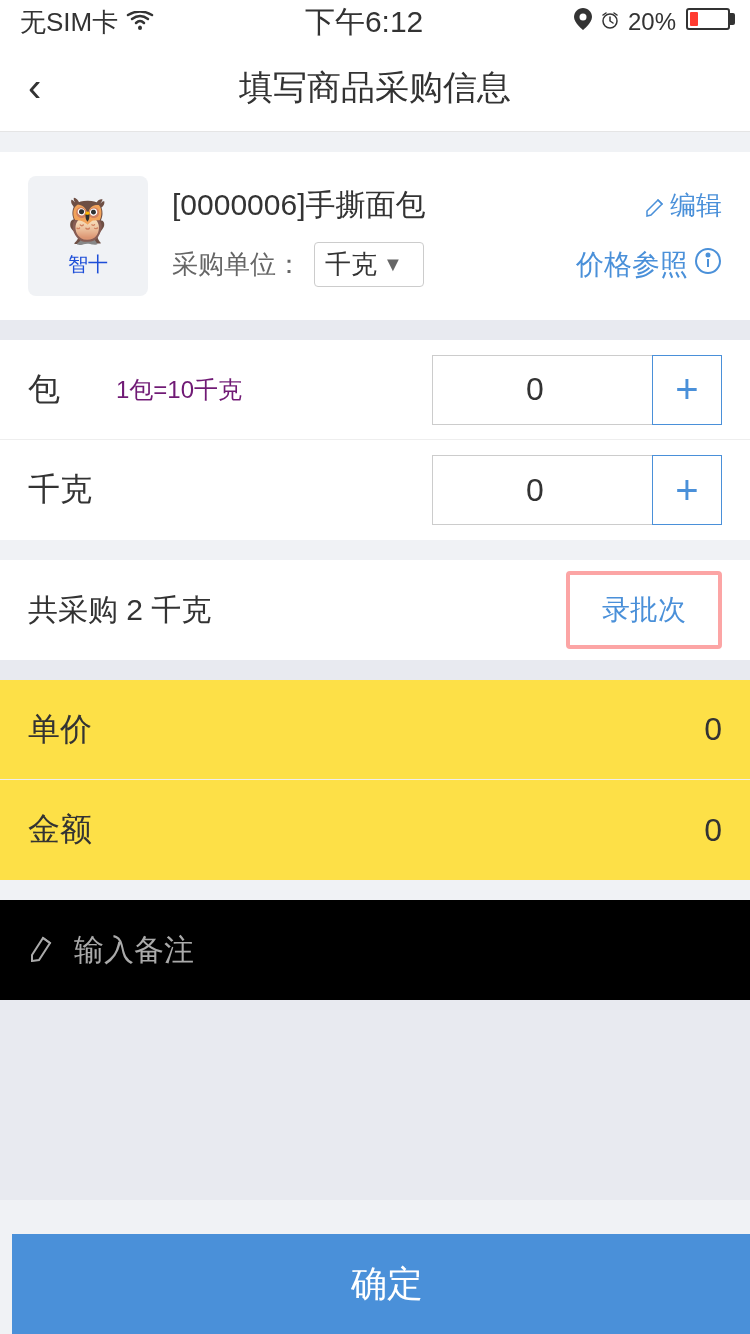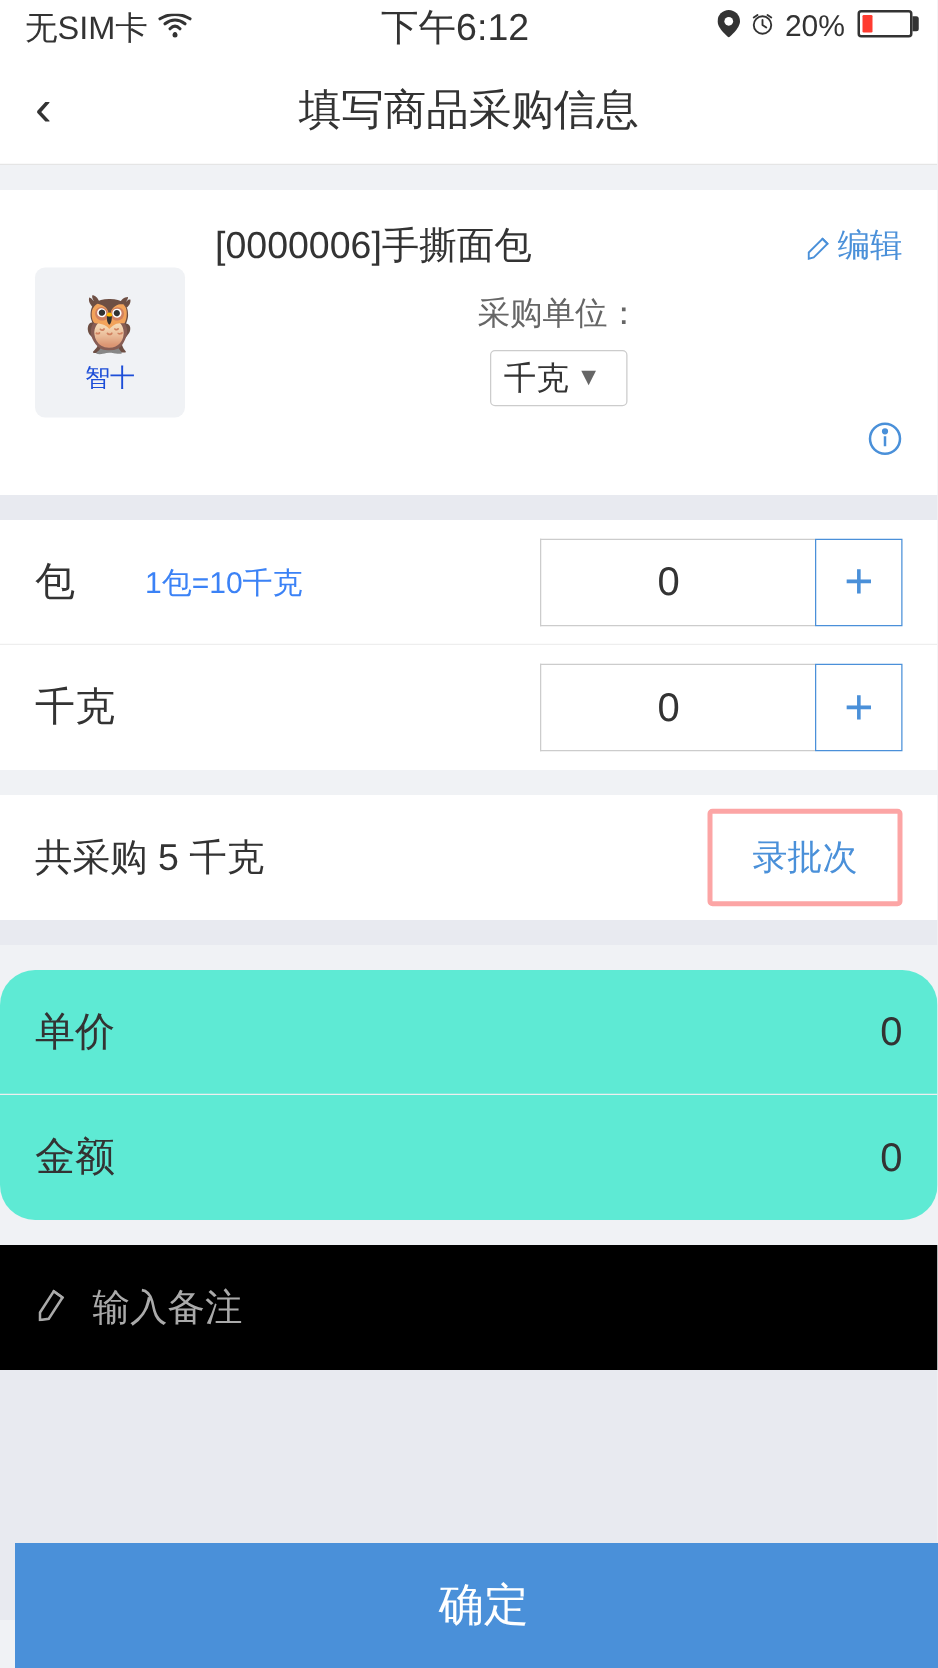--- a/index.html
+++ b/index.html
@@ -130,21 +130,20 @@
       color: #4a90d9;
       display: flex;
       align-items: center;
       gap: 4px;
       cursor: pointer;
     }
     .product-purchase {
       display: flex;
       align-items: center;
       gap: 12px;
-      flex-direction: column;
     }
     .purchase-label {
       font-size: 26px;
       color: #666;
     }
     .unit-select {
       border: 1px solid #ccc;
       border-radius: 4px;
       padding: 4px 20px 4px 10px;
       font-size: 26px;
@@ -188,21 +187,21 @@
     .input-row:last-child {
       border-bottom: none;
     }
     .input-label {
       font-size: 32px;
       color: #333;
       min-width: 80px;
     }
     .input-sublabel {
       font-size: 24px;
-      color: #3b82f6;
+      color: #701a75;
       margin-left: 8px;
       text-align: right;
     }
     .input-field-wrap {
       margin-left: auto;
       display: flex;
       align-items: center;
       gap: 0;
     }
     .input-field {
@@ -250,23 +249,21 @@
       color: #4a90d9;
       font-size: 28px;
       padding: 16px 32px;
       background: #fff;
       border-radius: 4px;
       cursor: pointer;
     }
 
     
     .price-section {
-      background: #5eead4;
-      margin-top: 20px;
-      border-radius: 28px;
+      background: #fde047;
     }
     .price-row {
       display: flex;
       align-items: center;
       padding: 0 28px;
       height: 100px;
       border-bottom: 1px solid #eee;
     }
     .price-row:last-child {
       border-bottom: none;
@@ -379,20 +376,21 @@
         <span>编辑</span>
       </span>
     </div>
     <div class="product-purchase">
       <span class="purchase-label">采购单位：</span>
       <div class="unit-select">
         <span>千克</span>
         <span class="unit-select-arrow">▼</span>
       </div>
       <span class="price-ref">
+        <span>价格参照</span>
         <span>
           <svg width="28" height="28" viewBox="0 0 28 28" fill="none" stroke="#4a90d9" stroke-width="2">
             <circle cx="14" cy="14" r="12"></circle>
             <line x1="14" y1="12" x2="14" y2="20"></line>
             <circle cx="14" cy="8" r="1.5" fill="#4a90d9"></circle>
           </svg>
         </span>
       </span>
     </div>
   </div>
@@ -415,21 +413,21 @@
     <span class="input-label">千克</span>
     <div class="input-field-wrap">
       <input class="input-field" type="number" value="0" style="">
       <button class="plus-btn">+</button>
     </div>
   </div>
 </div>
 
 <div class="summary-section">
   <div class="summary-row">
-    <span class="summary-text">共采购 5 千克</span>
+    <span class="summary-text">共采购 2 千克</span>
     <button class="record-btn">录批次</button>
   </div>
 </div>
 
 <div class="divider-section"></div>
 
 <div class="price-section">
   <div class="price-row">
     <span class="price-label">单价</span>
     <span class="price-value">0</span>

